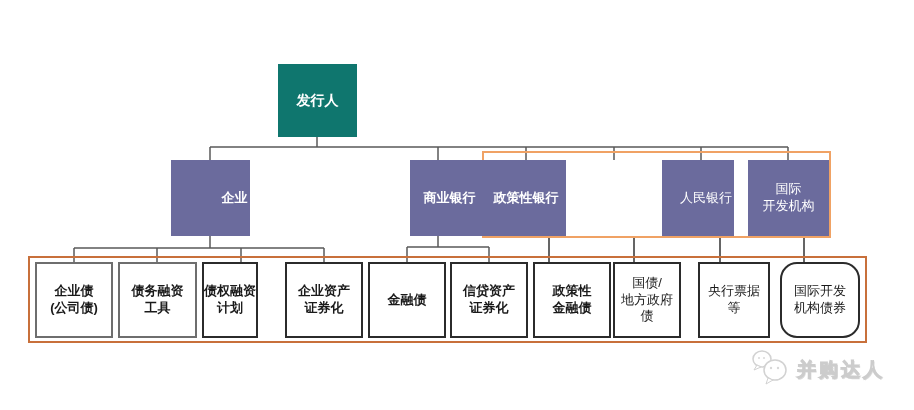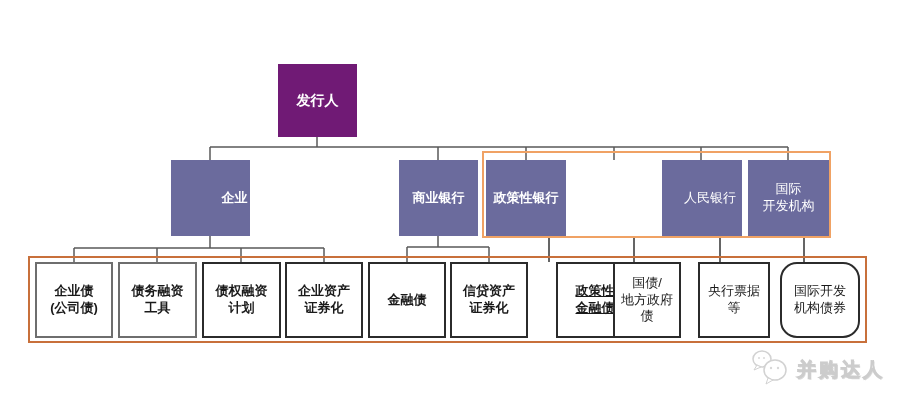--- a/index.html
+++ b/index.html
@@ -6,38 +6,38 @@
   .canvas{
     position:relative;width:914px;height:410px;background:#ffffff;
     font-family:"Liberation Sans","DejaVu Sans",sans-serif;overflow:hidden;
   }
   .connectors{position:absolute;left:0;top:0;pointer-events:none;}
   .node{
     position:absolute;display:flex;align-items:center;justify-content:center;
     text-align:center;white-space:pre-line;font-weight:bold;font-size:13px;
     line-height:1.3;box-sizing:border-box;
   }
-  .root{left:278px;top:64px;width:79px;height:73px;background:#701a75;color:#ffffff;font-size:14px;}
+  .root{left:278px;top:64px;width:79px;height:73px;background:#0f766e;color:#ffffff;font-size:14px;}
   .l2{top:160px;height:76px;background:#6B6B9D;color:#ffffff;}
   .l3{top:262px;height:76px;background:#ffffff;border:2px solid #2b2b2b;color:#1a1a1a;}
   .rg{font-weight:normal;}
   .b-gray{border-color:#6e6e6e;}
   .pos-l2-0{left:171px;width:79px;padding-left:48px;}
-  .pos-l2-1{left:399px;width:79px;}
+  .pos-l2-1{left:410px;width:79px;}
   .pos-l2-2{left:486px;width:80px;}
   .pos-l2-3{left:575px;width:79px;}
-  .pos-l2-4{left:662px;width:80px;padding-left:16px;}
+  .pos-l2-4{left:662px;width:72px;padding-left:16px;}
   .pos-l2-5{left:748px;width:81px;}
   .pos-l3-0{left:35px;width:78px;}
   .pos-l3-1{left:118px;width:79px;}
-  .pos-l3-2{left:202px;width:79px;}
+  .pos-l3-2{left:202px;width:56px;}
   .pos-l3-3{left:285px;width:78px;}
   .pos-l3-4{left:368px;width:78px;}
   .pos-l3-5{left:450px;width:78px;}
-  .pos-l3-6{left:556px;width:78px;text-decoration:underline;}
+  .pos-l3-6{left:533px;width:78px;}
   .pos-l3-7{left:613px;width:68px;}
   .pos-l3-8{left:698px;width:72px;}
   .pos-l3-9{left:780px;width:80px;border-radius:17px;}
   .hl{position:absolute;box-sizing:border-box;background:transparent;}
   .hl-top{left:482px;top:151px;width:349px;height:87px;border:2px solid #F0A264;}
   .hl-bottom{left:28px;top:256px;width:839px;height:87px;border:2px solid #C8703B;}
   .watermark{
     position:absolute;left:750px;top:348px;display:flex;align-items:center;gap:7px;
   }
   .watermark-text{

